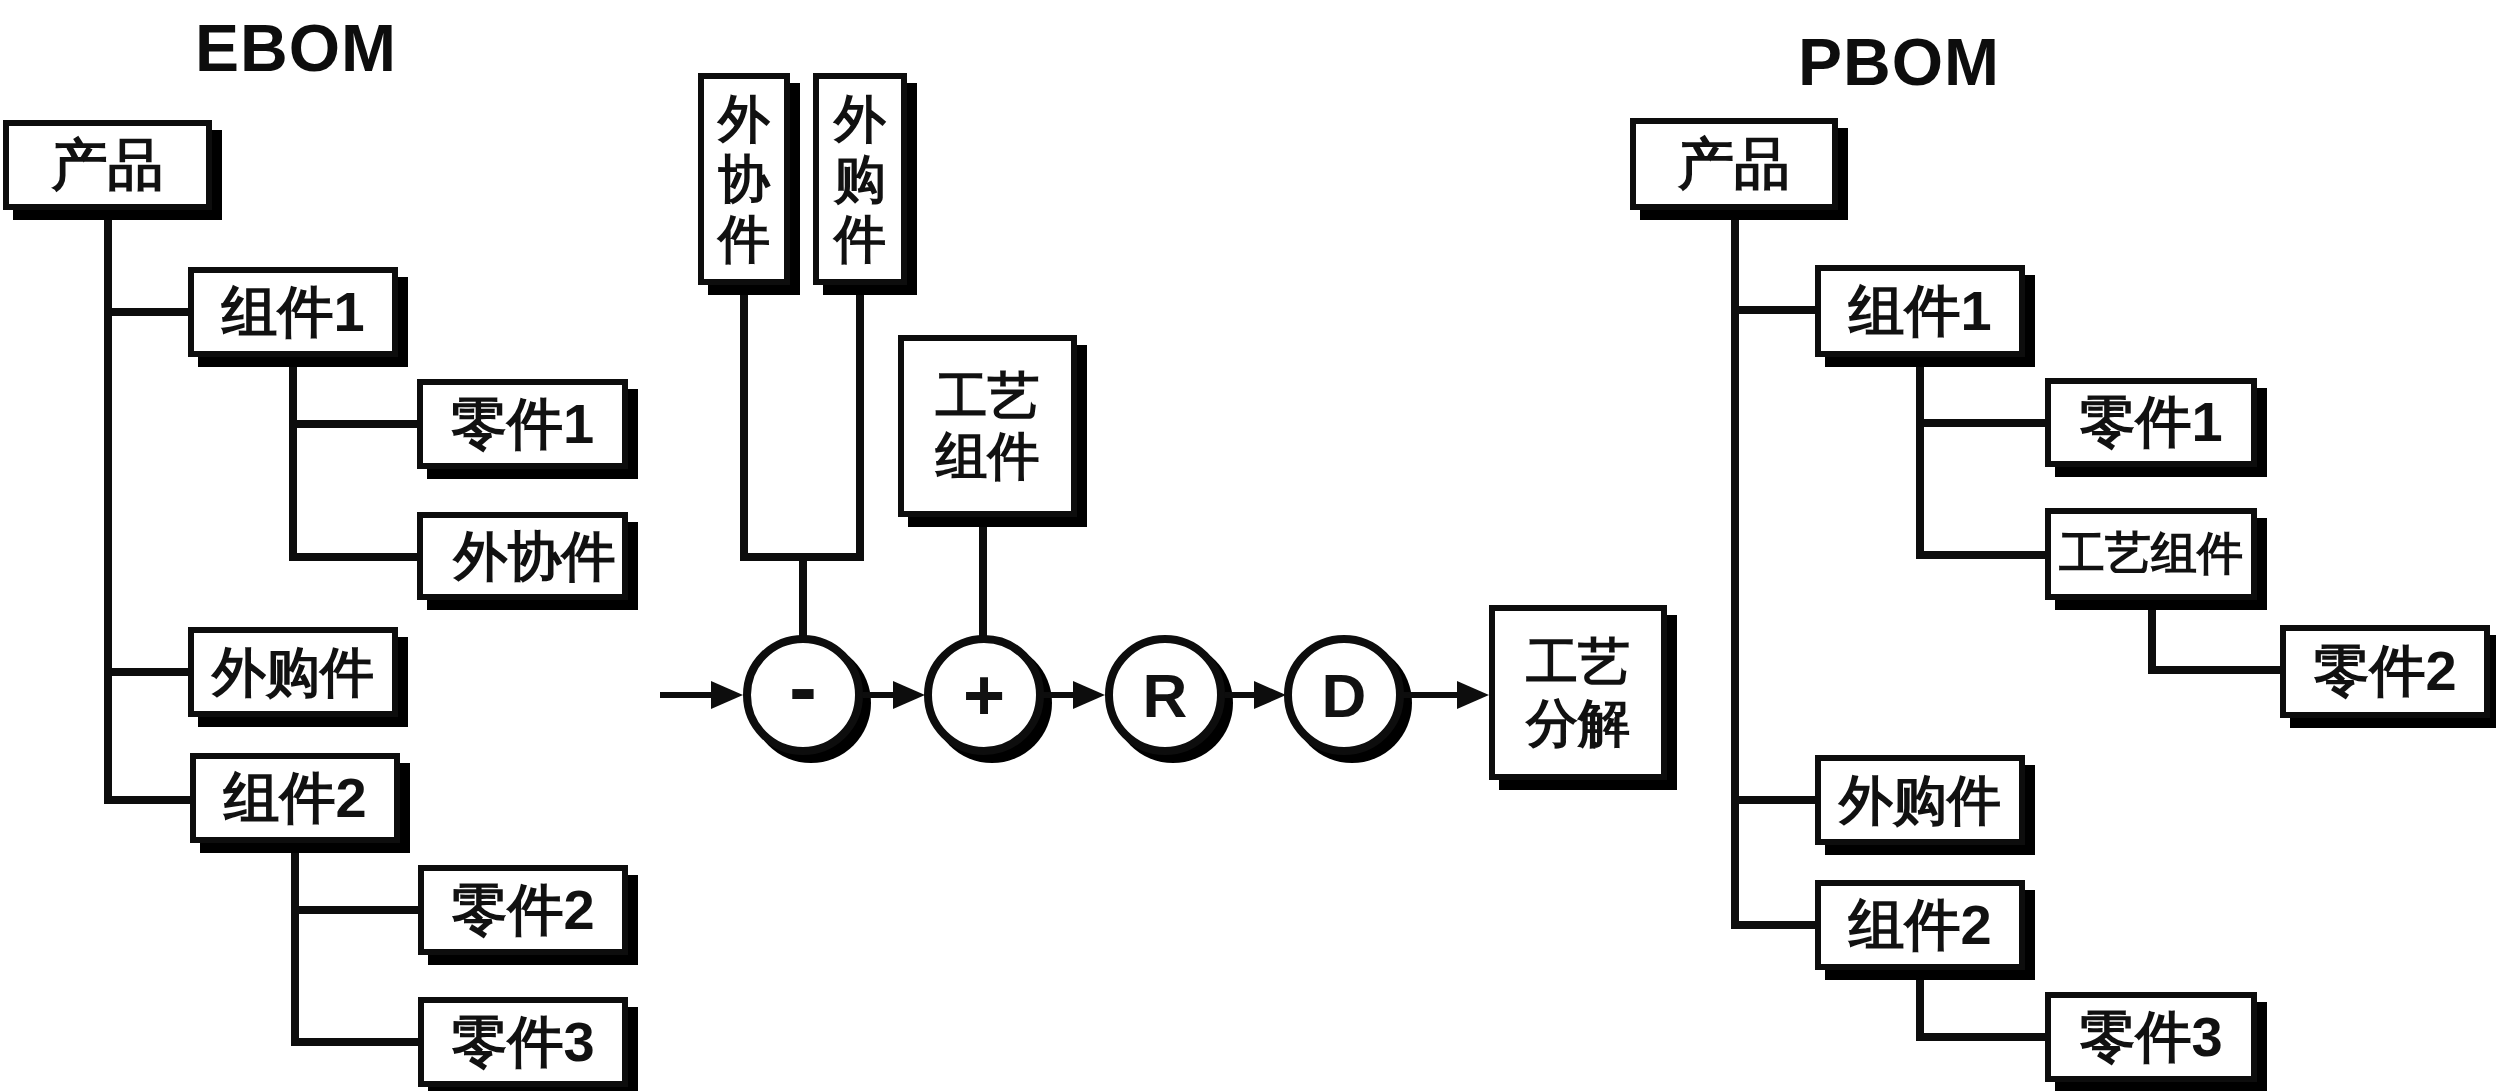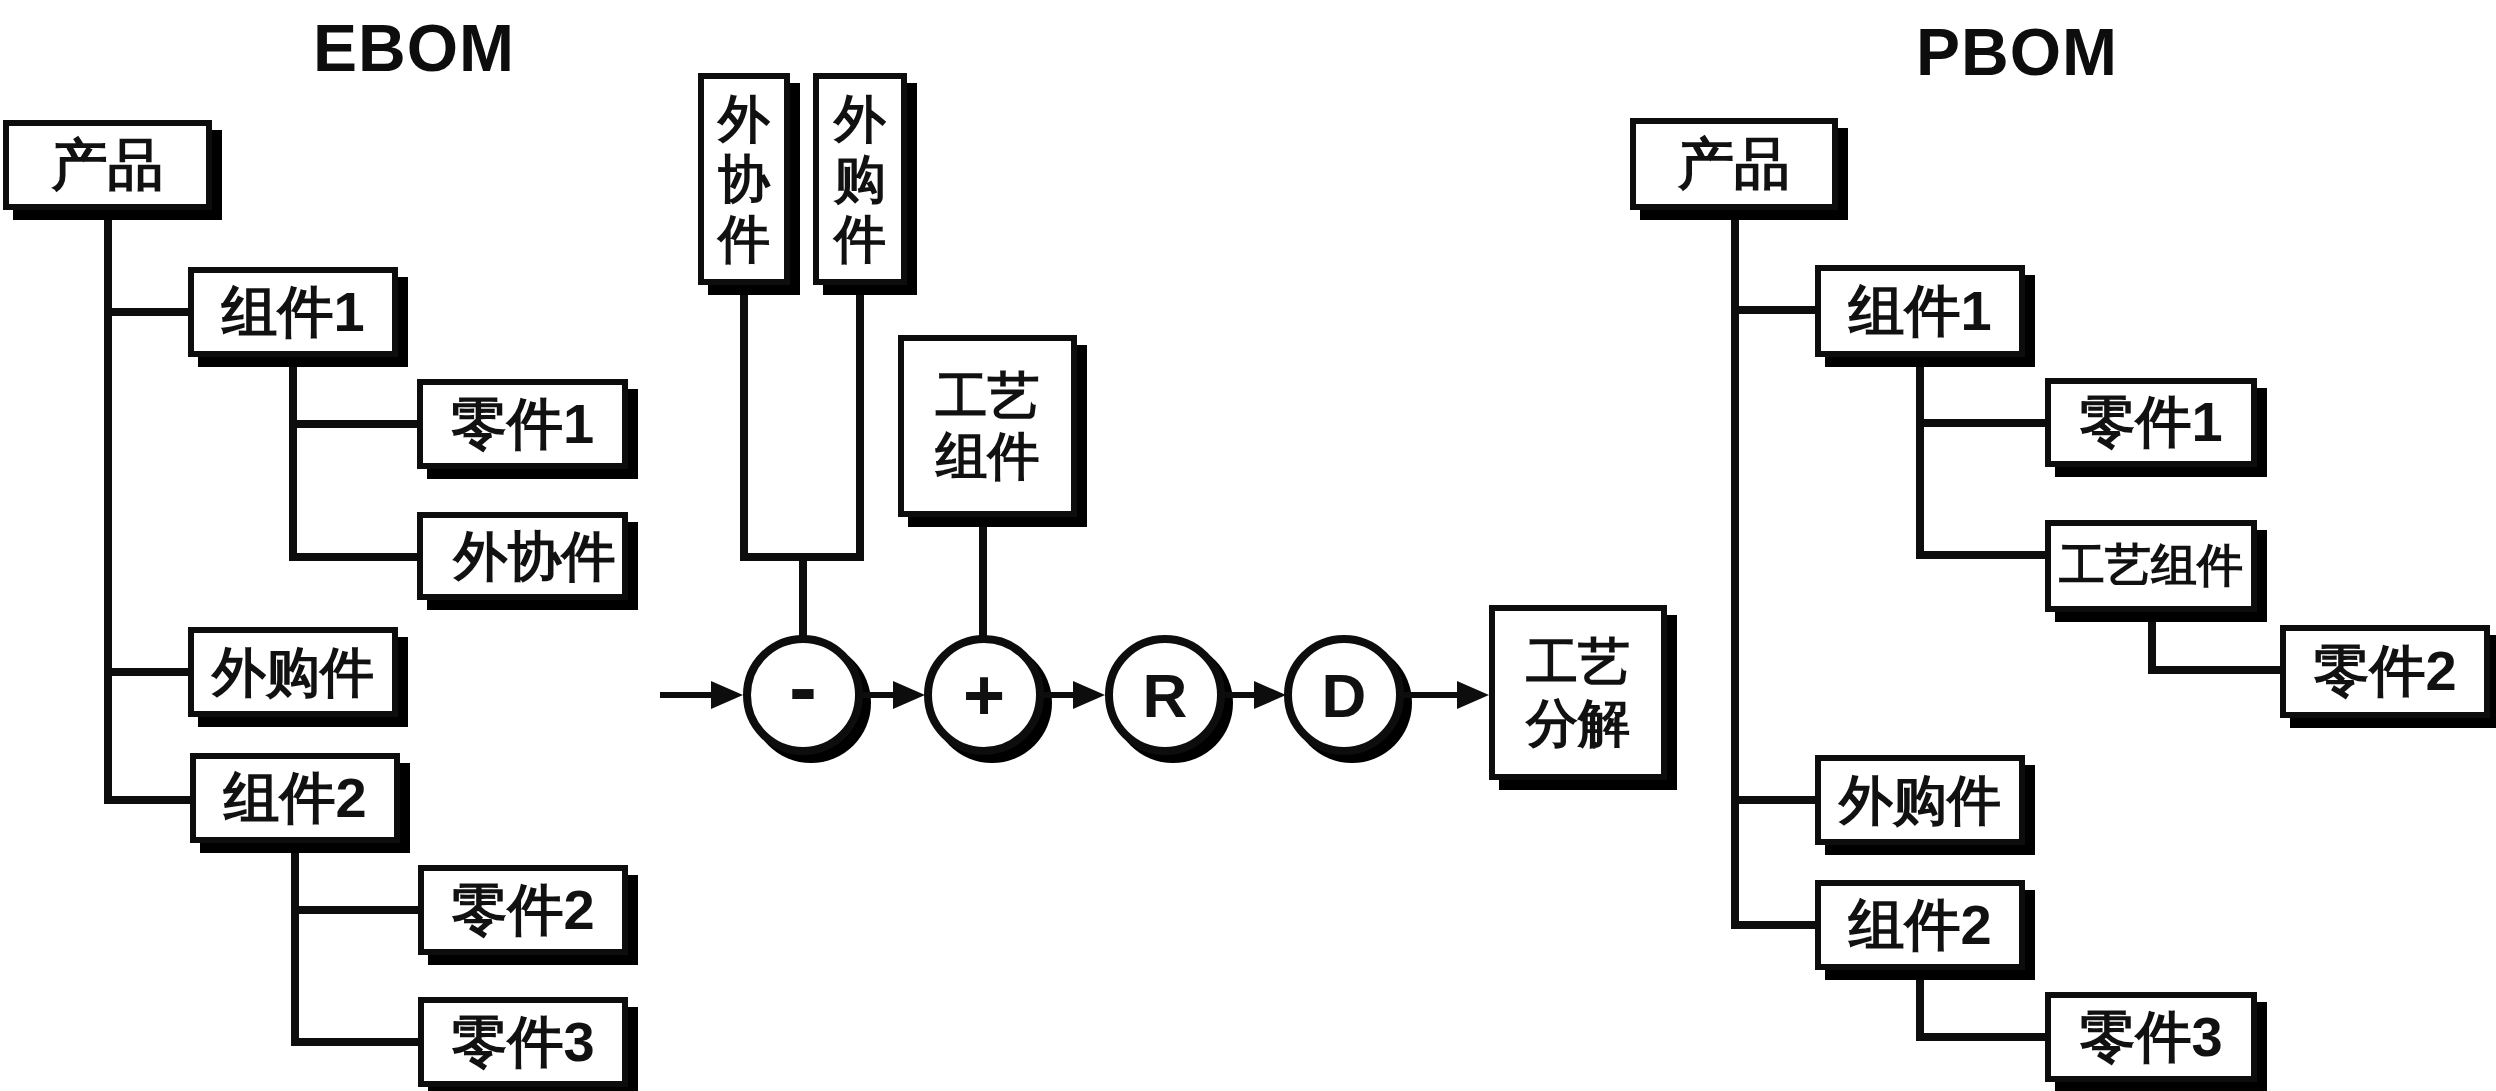--- a/index.html
+++ b/index.html
@@ -6,21 +6,21 @@
   #canvas{
     position:relative;
     width:2496px;height:1091px;
     background:#ffffff;
     font-family:"Liberation Sans","DejaVu Sans",sans-serif;
     overflow:hidden;
   }
   .title{
     position:absolute;
     width:320px;
-    text-align:right;
+    text-align:left;
     font-size:66px;
     font-weight:bold;
     color:#0d0d0d;
     letter-spacing:1px;
   }
   .box{
     position:absolute;
     box-sizing:border-box;
     background:#ffffff;
     border:6px solid #0d0d0d;
@@ -61,21 +61,21 @@
     border-top:14px solid transparent;
     border-bottom:14px solid transparent;
     border-left:32px solid #0d0d0d;
   }
 </style>
 </head>
 <body>
 
 <div id="canvas" style="width: 2496px; height: 1091px; background: rgb(255, 255, 255);">
   <div class="title" style="left: 195px; top: 10px;">EBOM</div>
-  <div class="title" style="left: 1798px; top: 14px;">PBOM</div>
+  <div class="title" style="left: 1798px; top: 24px;">PBOM</div>
 <div class="seg" style="left: 104px; top: 210px; width: 8px; height: 594px;"></div>
     <div class="seg" style="left: 104px; top: 308px; width: 84px; height: 8px;"></div>
     <div class="seg" style="left: 104px; top: 668px; width: 84px; height: 8px;"></div>
     <div class="seg" style="left: 104px; top: 796px; width: 86px; height: 8px;"></div>
     <div class="seg" style="left: 289px; top: 357px; width: 8px; height: 204px;"></div>
     <div class="seg" style="left: 289px; top: 420px; width: 128px; height: 8px;"></div>
     <div class="seg" style="left: 289px; top: 553px; width: 128px; height: 8px;"></div>
     <div class="seg" style="left: 291px; top: 843px; width: 8px; height: 203px;"></div>
     <div class="seg" style="left: 291px; top: 906px; width: 127px; height: 8px;"></div>
     <div class="seg" style="left: 291px; top: 1038px; width: 127px; height: 8px;"></div>
@@ -133,21 +133,21 @@
     </div>
     <div class="box" style="left: 1630px; top: 118px; width: 208px; height: 92px; font-size: 56px;">
       <span>产品</span>
     </div>
     <div class="box" style="left: 1815px; top: 265px; width: 210px; height: 92px; font-size: 56px;">
       <span>组件1</span>
     </div>
     <div class="box" style="left: 2045px; top: 378px; width: 212px; height: 89px; font-size: 56px;">
       <span>零件1</span>
     </div>
-    <div class="box" style="left: 2045px; top: 508px; width: 212px; height: 92px; font-size: 46px; margin-top: 12px;">
+    <div class="box" style="left: 2045px; top: 508px; width: 212px; height: 92px; font-size: 46px;">
       <span>工艺组件</span>
     </div>
     <div class="box" style="left: 2280px; top: 625px; width: 210px; height: 93px; font-size: 56px;">
       <span>零件2</span>
     </div>
     <div class="box" style="left: 1815px; top: 755px; width: 210px; height: 90px; font-size: 54px;">
       <span>外购件</span>
     </div>
     <div class="box" style="left: 1815px; top: 880px; width: 210px; height: 90px; font-size: 56px;">
       <span>组件2</span>

